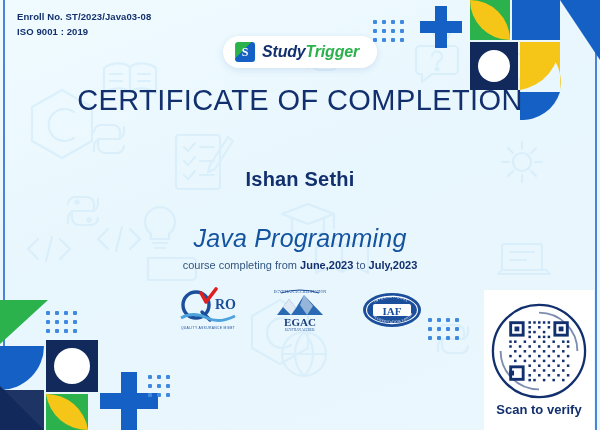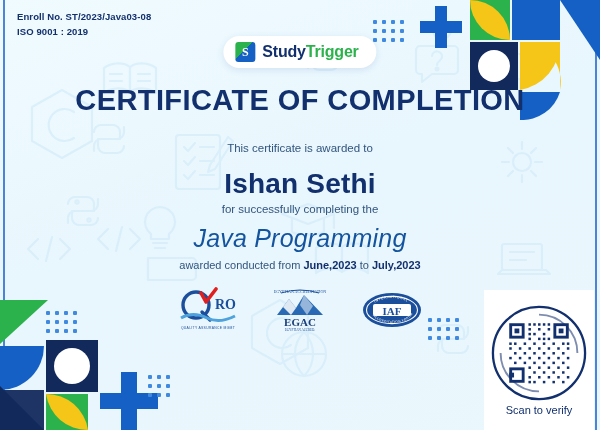--- a/index.html
+++ b/index.html
@@ -30,53 +30,53 @@
   .logo-pill{
     position:absolute;left:50%;transform:translateX(-50%);top:36px;
     background:#fff;border-radius:20px;padding:6px 18px 6px 12px;
     display:flex;align-items:center;gap:7px;
     box-shadow:0 2px 7px rgba(30,80,160,.13);
   }
   .logo-mark{width:20px;height:20px;border-radius:3px;position:relative;
     background:linear-gradient(135deg,#2bb24c 0%,#2bb24c 42%,#1560c4 42%,#1560c4 100%);
     display:flex;align-items:center;justify-content:center;}
   .logo-mark span{color:#fff;font-size:12px;font-weight:bold;line-height:1;font-family:"Liberation Serif",serif;}
-  .logo-txt{font-size:16px;font-weight:bold;letter-spacing:-.2px;}
+  .logo-txt{font-size:16px;font-weight:bold;letter-spacing:-.2px;font-style:italic;}
   .logo-txt .s1{color:#12306e;}
   .logo-txt .s2{color:#2bb24c;}
 
   
   .meta{position:absolute;left:17px;top:9px;color:#13306d;font-size:9.5px;font-weight:bold;line-height:15px;letter-spacing:.1px;}
 
   
   .title{position:absolute;top:84px;left:0;right:0;text-align:center;
-    color:#12306e;font-size:29px;font-weight:bold;letter-spacing:.4px;}
+    color:#12306e;font-size:29px;font-weight:normal;letter-spacing:.4px;}
   .awarded{position:absolute;top:142px;left:0;right:0;text-align:center;color:#32557f;font-size:11.5px;}
-  .name{position:absolute;top:168px;left:0;right:0;text-align:center;color:#12306e;font-size:28px;font-weight:bold;letter-spacing:.2px;}
+  .name{position:absolute;top:168px;left:0;right:0;text-align:center;color:#12306e;font-size:20px;font-weight:bold;letter-spacing:.2px;}
   .forsucc{position:absolute;top:203px;left:0;right:0;text-align:center;color:#32557f;font-size:11.5px;}
   .course{position:absolute;top:224px;left:0;right:0;text-align:center;color:#14549f;font-size:25px;letter-spacing:.2px;font-style:italic;}
   .duration{position:absolute;top:259px;left:0;right:0;text-align:center;color:#32557f;font-size:11px;}
   .duration b{color:#12306e;}
 
   
   .badges{position:absolute;top:286px;left:0;right:0;display:flex;justify-content:center;align-items:center;gap:30px;}
   .badge{height:48px;display:flex;flex-direction:column;align-items:center;justify-content:center;}
 
   
   .sigwrap{position:absolute;top:345px;left:178px;width:230px;display:flex;justify-content:space-between;}
   .sigcol{width:105px;text-align:center;}
   .sigline{border-top:1.2px solid #2a4a7a;margin-top:2px;}
   .sigcap{color:#3a5c85;font-size:8.5px;margin-top:4px;}
   .sigimg{height:30px;display:flex;align-items:flex-end;justify-content:center;}
   .dateval{color:#1d3d6e;font-size:12px;height:30px;display:flex;align-items:flex-end;justify-content:center;}
 
   
   .qrpanel{position:absolute;right:6px;bottom:0;width:110px;height:140px;background:#fff;
     display:flex;flex-direction:column;align-items:center;justify-content:center;gap:3px;}
-  .qrcap{color:#12306e;font-size:11px;font-weight:normal;}
+  .qrcap{color:#12306e;font-size:13px;font-weight:bold;}
 </style>
 </head>
 <body>
 
 <div class="cert">
 
   <div class="wm">
     <svg width="600" height="430" viewBox="0 0 600 430">
       <g fill="none" stroke="#cde9f8" stroke-width="2.2" stroke-linecap="round" stroke-linejoin="round">
 
@@ -296,26 +296,24 @@
   <div class="logo-pill">
     <span class="logo-mark">
       <span>S</span>
     </span>
     <span class="logo-txt">
       <span class="s1">Study</span><span class="s2">Trigger</span>
     </span>
   </div>
 
   <div class="title">CERTIFICATE OF COMPLETION</div>
-  <div class="awarded">This certificate is awarded to</div>
   <div class="name">Ishan Sethi</div>
-  <div class="forsucc">for successfully completing the</div>
   <div class="course">Java Programming</div>
   <div class="duration">
-    <span>awarded conducted from</span>
+    <span>course completing from</span>
     <b>June,2023</b>
     <span>to</span>
     <b>July,2023</b>
   </div>
 
   <div class="badges">
 
     <div class="badge">
       <svg width="62" height="46" viewBox="0 0 62 46">
         <circle cx="19" cy="18" r="13" fill="none" stroke="#1b4f9c" stroke-width="3.4"></circle>

